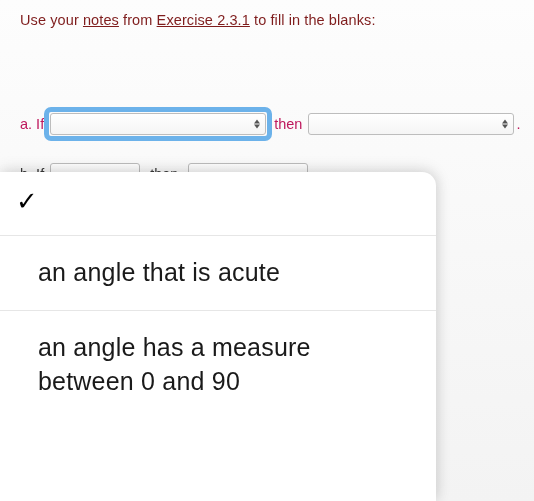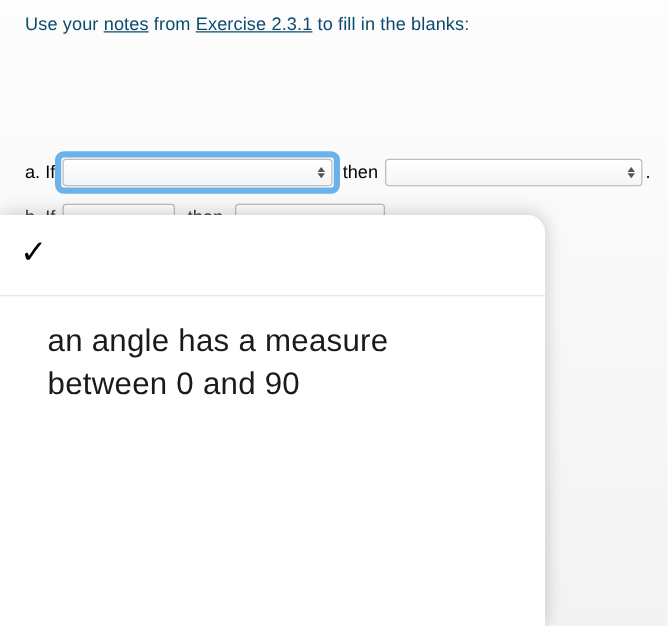--- a/index.html
+++ b/index.html
@@ -7,32 +7,32 @@
   body {
     font-family: -apple-system, BlinkMacSystemFont, "Segoe UI", Arial, sans-serif;
     background: linear-gradient(180deg, #fdfdfd 0%, #f3f3f3 100%);
     position: relative;
   }
   .instruction {
     position: absolute;
     top: 12px;
     left: 20px;
     font-size: 14.5px;
-    color: #0c4a6e;
+    color: #7f1d1d;
     letter-spacing: 0.1px;
   }
   .instruction .ul { text-decoration: underline; }
   .row-a {
     position: absolute;
-    top: 127px;
+    top: 113px;
     left: 20px;
     display: flex;
     align-items: center;
     font-size: 14.5px;
-    color: #000000;
+    color: #be185d;
   }
   .row-a .prompt-label { margin-right: 6px; }
   .row-a .conn { margin: 0 6px 0 8px; }
   .row-a .terminator { margin-left: 2px; }
   .select-wrap { position: relative; display: inline-flex; align-items: center; }
   .select-box {
     position: relative;
     height: 22px;
     background: linear-gradient(#ffffff, #f5f5f5);
     border: 1px solid #bdbdbd;
@@ -150,16 +150,19 @@
   <span class="select-box tiny2">
     <span></span>
   </span>
 </div>
 
 <div class="dropdown">
   <div class="dd-row blank">
     <span class="check">✓</span>
     <span></span>
   </div>
+  <div class="dd-row">
+    <span>an angle that is acute</span>
+  </div>
   <div class="dd-row last">
     <span>an angle has a measure between 0 and 90</span>
   </div>
 </div>
 
 </body></html>

